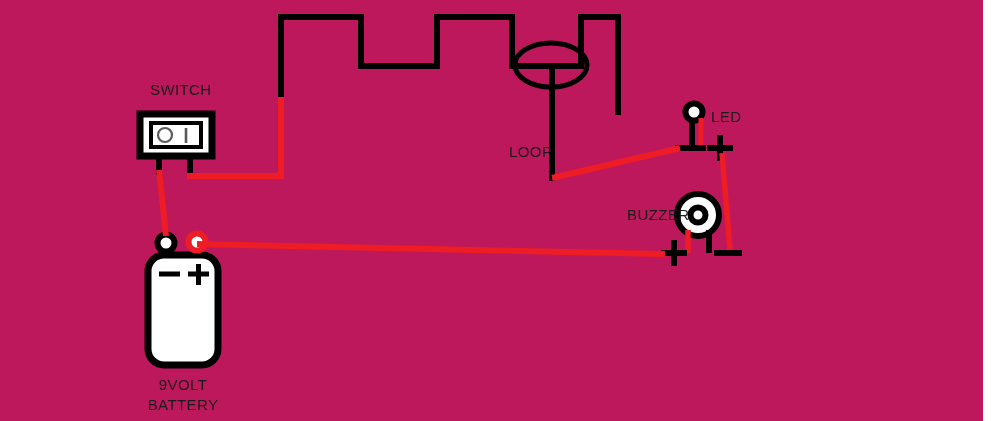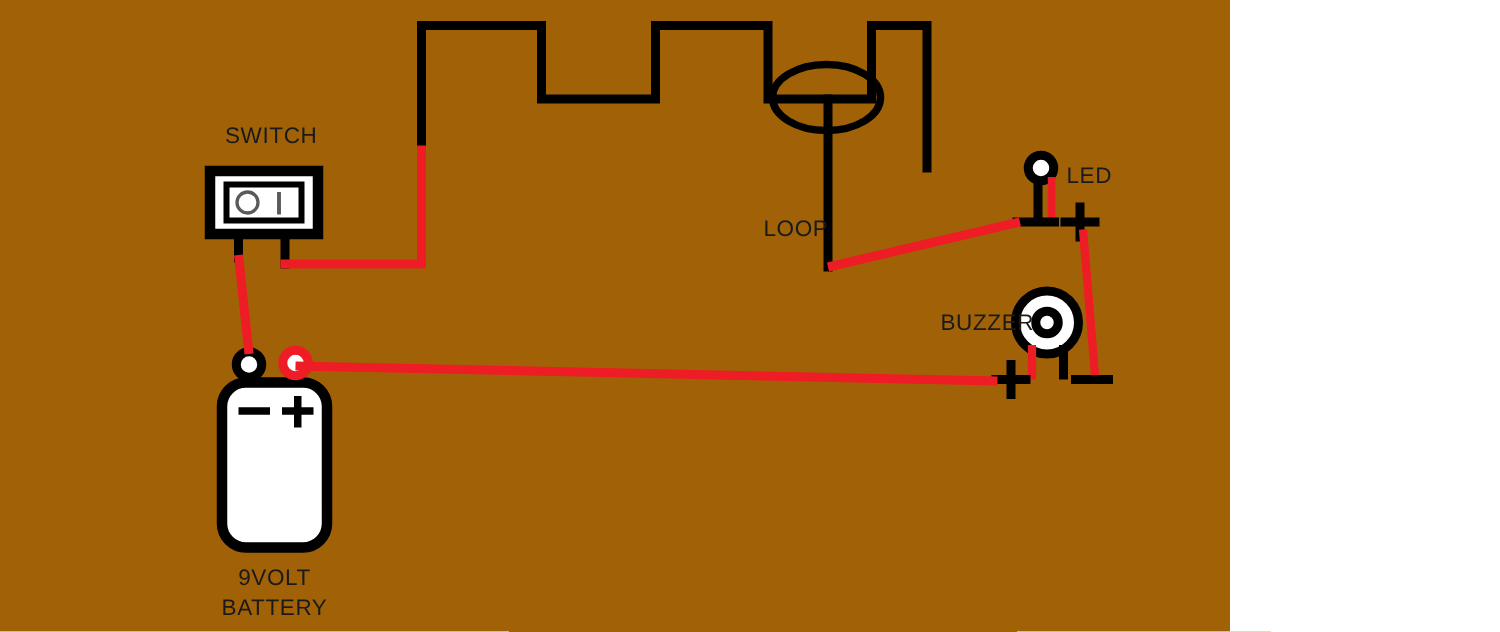--- a/index.html
+++ b/index.html
@@ -6,23 +6,23 @@
   html, body {
     margin: 0;
     padding: 0;
     background: #ffffff;
   }
   body {
     font-family: "Liberation Sans", sans-serif;
   }
   #canvas-wrap {
     position: relative;
-    width: 820px;
+    width: 983px;
     height: 421px;
-    background: #a16207;
+    background: #be185d;
     overflow: hidden;
   }
   #diagram-svg {
     position: absolute;
     left: 0;
     top: 0;
     width: 1000px;
     height: 421px;
     display: block;
   }

